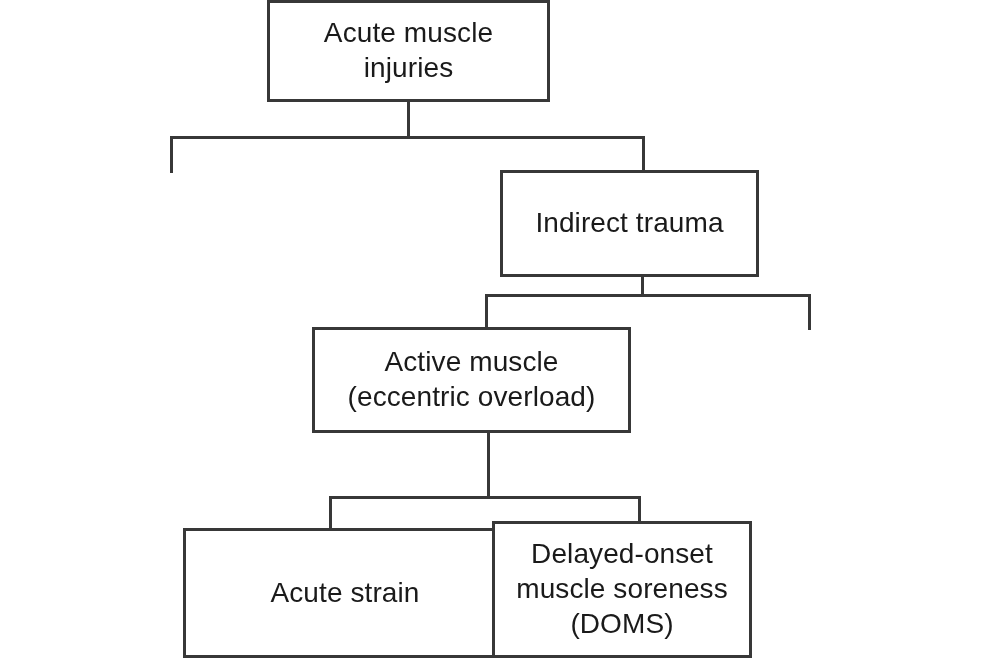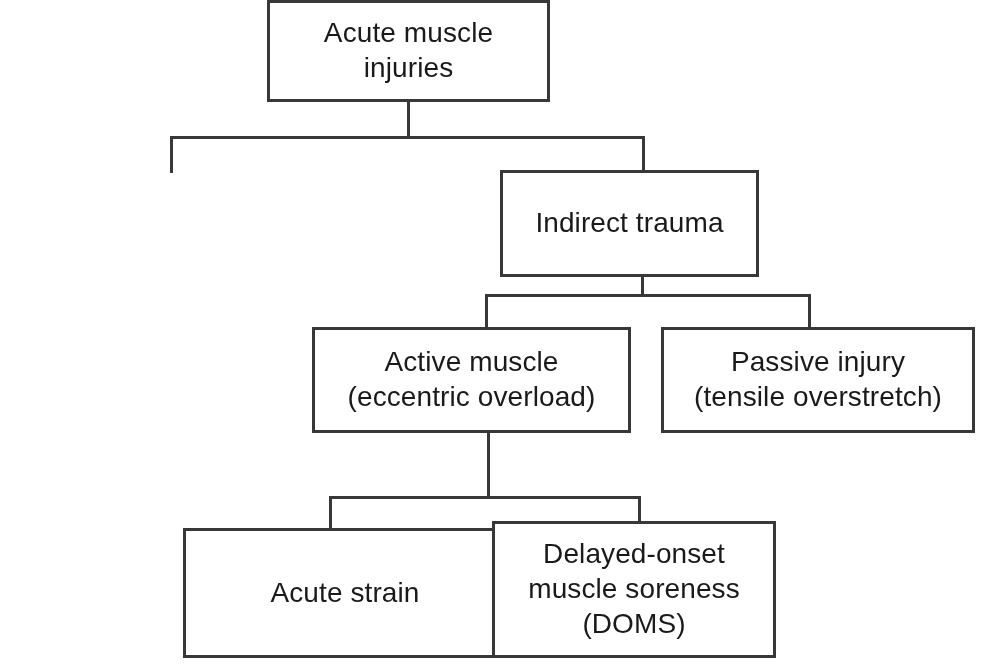--- a/index.html
+++ b/index.html
@@ -67,25 +67,21 @@
       <span class="node-label" style="color: rgb(26, 26, 26);">Acute muscle
 injuries</span>
     </div>
     <div class="node" style="left: 500px; top: 170px; width: 259px; height: 107px; border-color: rgb(56, 56, 56);">
       <span class="node-label" style="color: rgb(26, 26, 26);">Indirect trauma</span>
     </div>
     <div class="node" style="left: 312px; top: 327px; width: 319px; height: 106px; border-color: rgb(56, 56, 56);">
       <span class="node-label" style="color: rgb(26, 26, 26);">Active muscle
 (eccentric overload)</span>
     </div>
-    <div class="node" style="left: 661px; top: 327px; width: 314px; height: 106px; border-color: rgb(56, 56, 56);">
-      <span class="node-label" style="color: rgb(26, 26, 26);">Passive injury
-(tensile overstretch)</span>
-    </div>
     <div class="node" style="left: 183px; top: 528px; width: 324px; height: 130px; border-color: rgb(56, 56, 56);">
       <span class="node-label" style="color: rgb(26, 26, 26);">Acute strain</span>
     </div>
-    <div class="node" style="left: 492px; top: 521px; width: 284px; height: 137px; border-color: rgb(56, 56, 56);">
+    <div class="node" style="left: 492px; top: 521px; width: 260px; height: 137px; border-color: rgb(56, 56, 56);">
       <span class="node-label" style="color: rgb(26, 26, 26);">Delayed-onset
 muscle soreness
 (DOMS)</span>
     </div>
   </div>
 
 </body></html>

